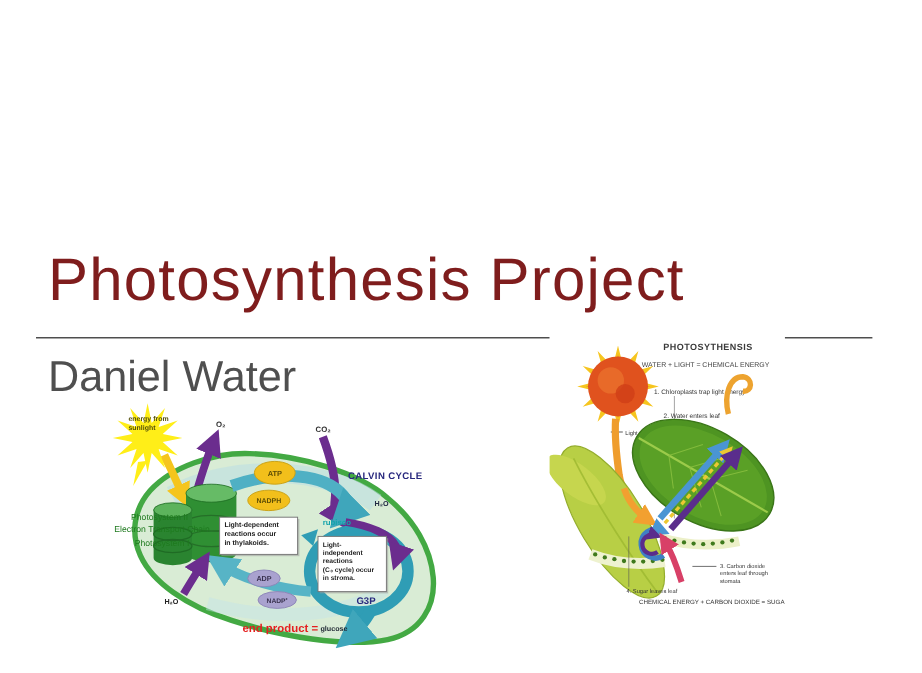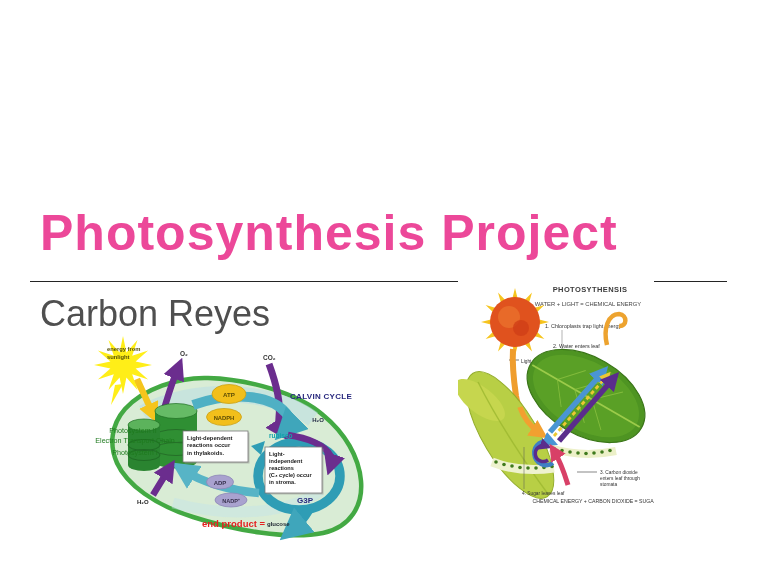--- a/index.html
+++ b/index.html
@@ -1,34 +1,34 @@
 <!DOCTYPE html>
 <html><head>
 <meta charset="utf-8">
 <style>
   html,body{margin:0;padding:0;background:#fff;}
   .slide{position:relative;width:768px;height:561px;background:#ffffff;overflow:hidden;
          font-family:"Liberation Sans", sans-serif;}
-  .slide-title{position:absolute;left:40px;top:208px;font-size:50px;font-weight:700;
-               color:#ec4899;letter-spacing:1px;line-height:1;white-space:nowrap;}
+  .slide-title{position:absolute;left:40px;top:208px;font-size:50px;font-weight:400;
+               color:#7f1d1d;letter-spacing:1px;line-height:1;white-space:nowrap;}
   .title-rule{position:absolute;left:30px;top:281px;width:697px;height:1px;background:#242424;}
   .slide-subtitle{position:absolute;left:40px;top:295px;font-size:36px;font-weight:300;
                   color:#4f4f4f;line-height:1.05;white-space:nowrap;}
   .img-left{position:absolute;left:83px;top:333px;width:292px;height:215px;}
   .img-right{position:absolute;left:458px;top:272px;width:196px;height:238px;background:#ffffff;}
   svg text{font-family:"Liberation Sans", sans-serif;}
 </style>
 </head>
 <body>
 
 <div class="slide">
 
   <div class="slide-title">Photosynthesis Project</div>
   <div class="title-rule"></div>
-  <div class="slide-subtitle">Carbon Reyes</div>
+  <div class="slide-subtitle">Daniel Water</div>
 
   <svg class="img-left" viewBox="0 0 292 215">
     <defs>
       <marker id="mPurpleL" markerWidth="3.4" markerHeight="3.4" refX="5" refY="5" viewBox="0 0 10 10" orient="auto" markerUnits="strokeWidth">
         <path d="M0,0 L10,5 L0,10 z" fill="#6b2d8e"></path>
         </marker>
       <marker id="mTealL" markerWidth="3.2" markerHeight="3.2" refX="5" refY="5" viewBox="0 0 10 10" orient="auto" markerUnits="strokeWidth">
         <path d="M0,0 L10,5 L0,10 z" fill="#3fa6bb"></path>
         </marker>
       <marker id="mTealLt" markerWidth="3.2" markerHeight="3.2" refX="5" refY="5" viewBox="0 0 10 10" orient="auto" markerUnits="strokeWidth">

